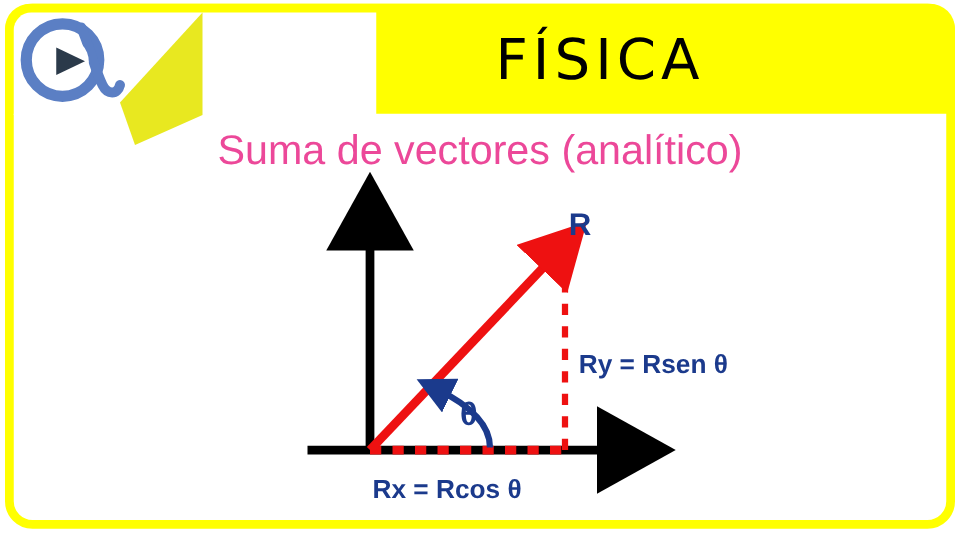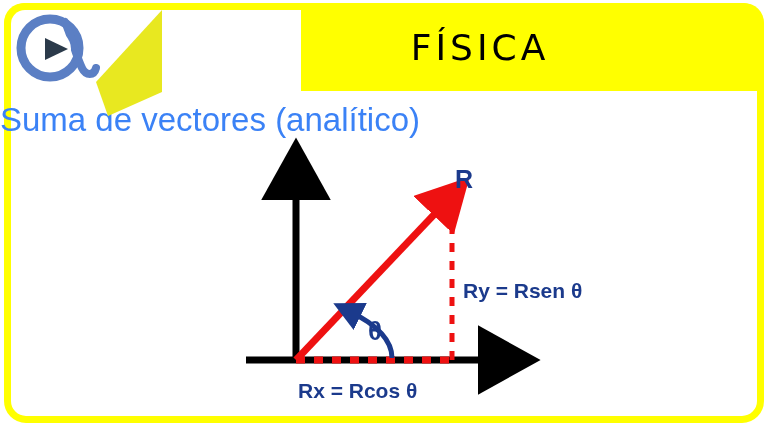--- a/index.html
+++ b/index.html
@@ -85,37 +85,38 @@
     position: absolute;
     left: 200px;
     top: 8px;
     width: 560px;
     height: 78px;
     display: flex;
     align-items: center;
     justify-content: center;
     z-index: 4;
     font-family: "DejaVu Sans", sans-serif;
-    font-size: 36px;
+    font-size: 45px;
     font-weight: 400;
     letter-spacing: 4px;
     color: #000000;
     white-space: nowrap;
   }
 
   .subtitle {
     position: absolute;
     left: 0;
     top: 101px;
     width: 768px;
+    text-align: center;
     z-index: 4;
     font-family: "Liberation Sans", sans-serif;
     font-size: 33px;
     font-weight: 400;
-    color: #3b82f6;
+    color: #ec4899;
     white-space: nowrap;
   }
 
   .diagram {
     position: absolute;
     left: 0;
     top: 0;
     width: 768px;
     height: 432px;
     z-index: 4;

